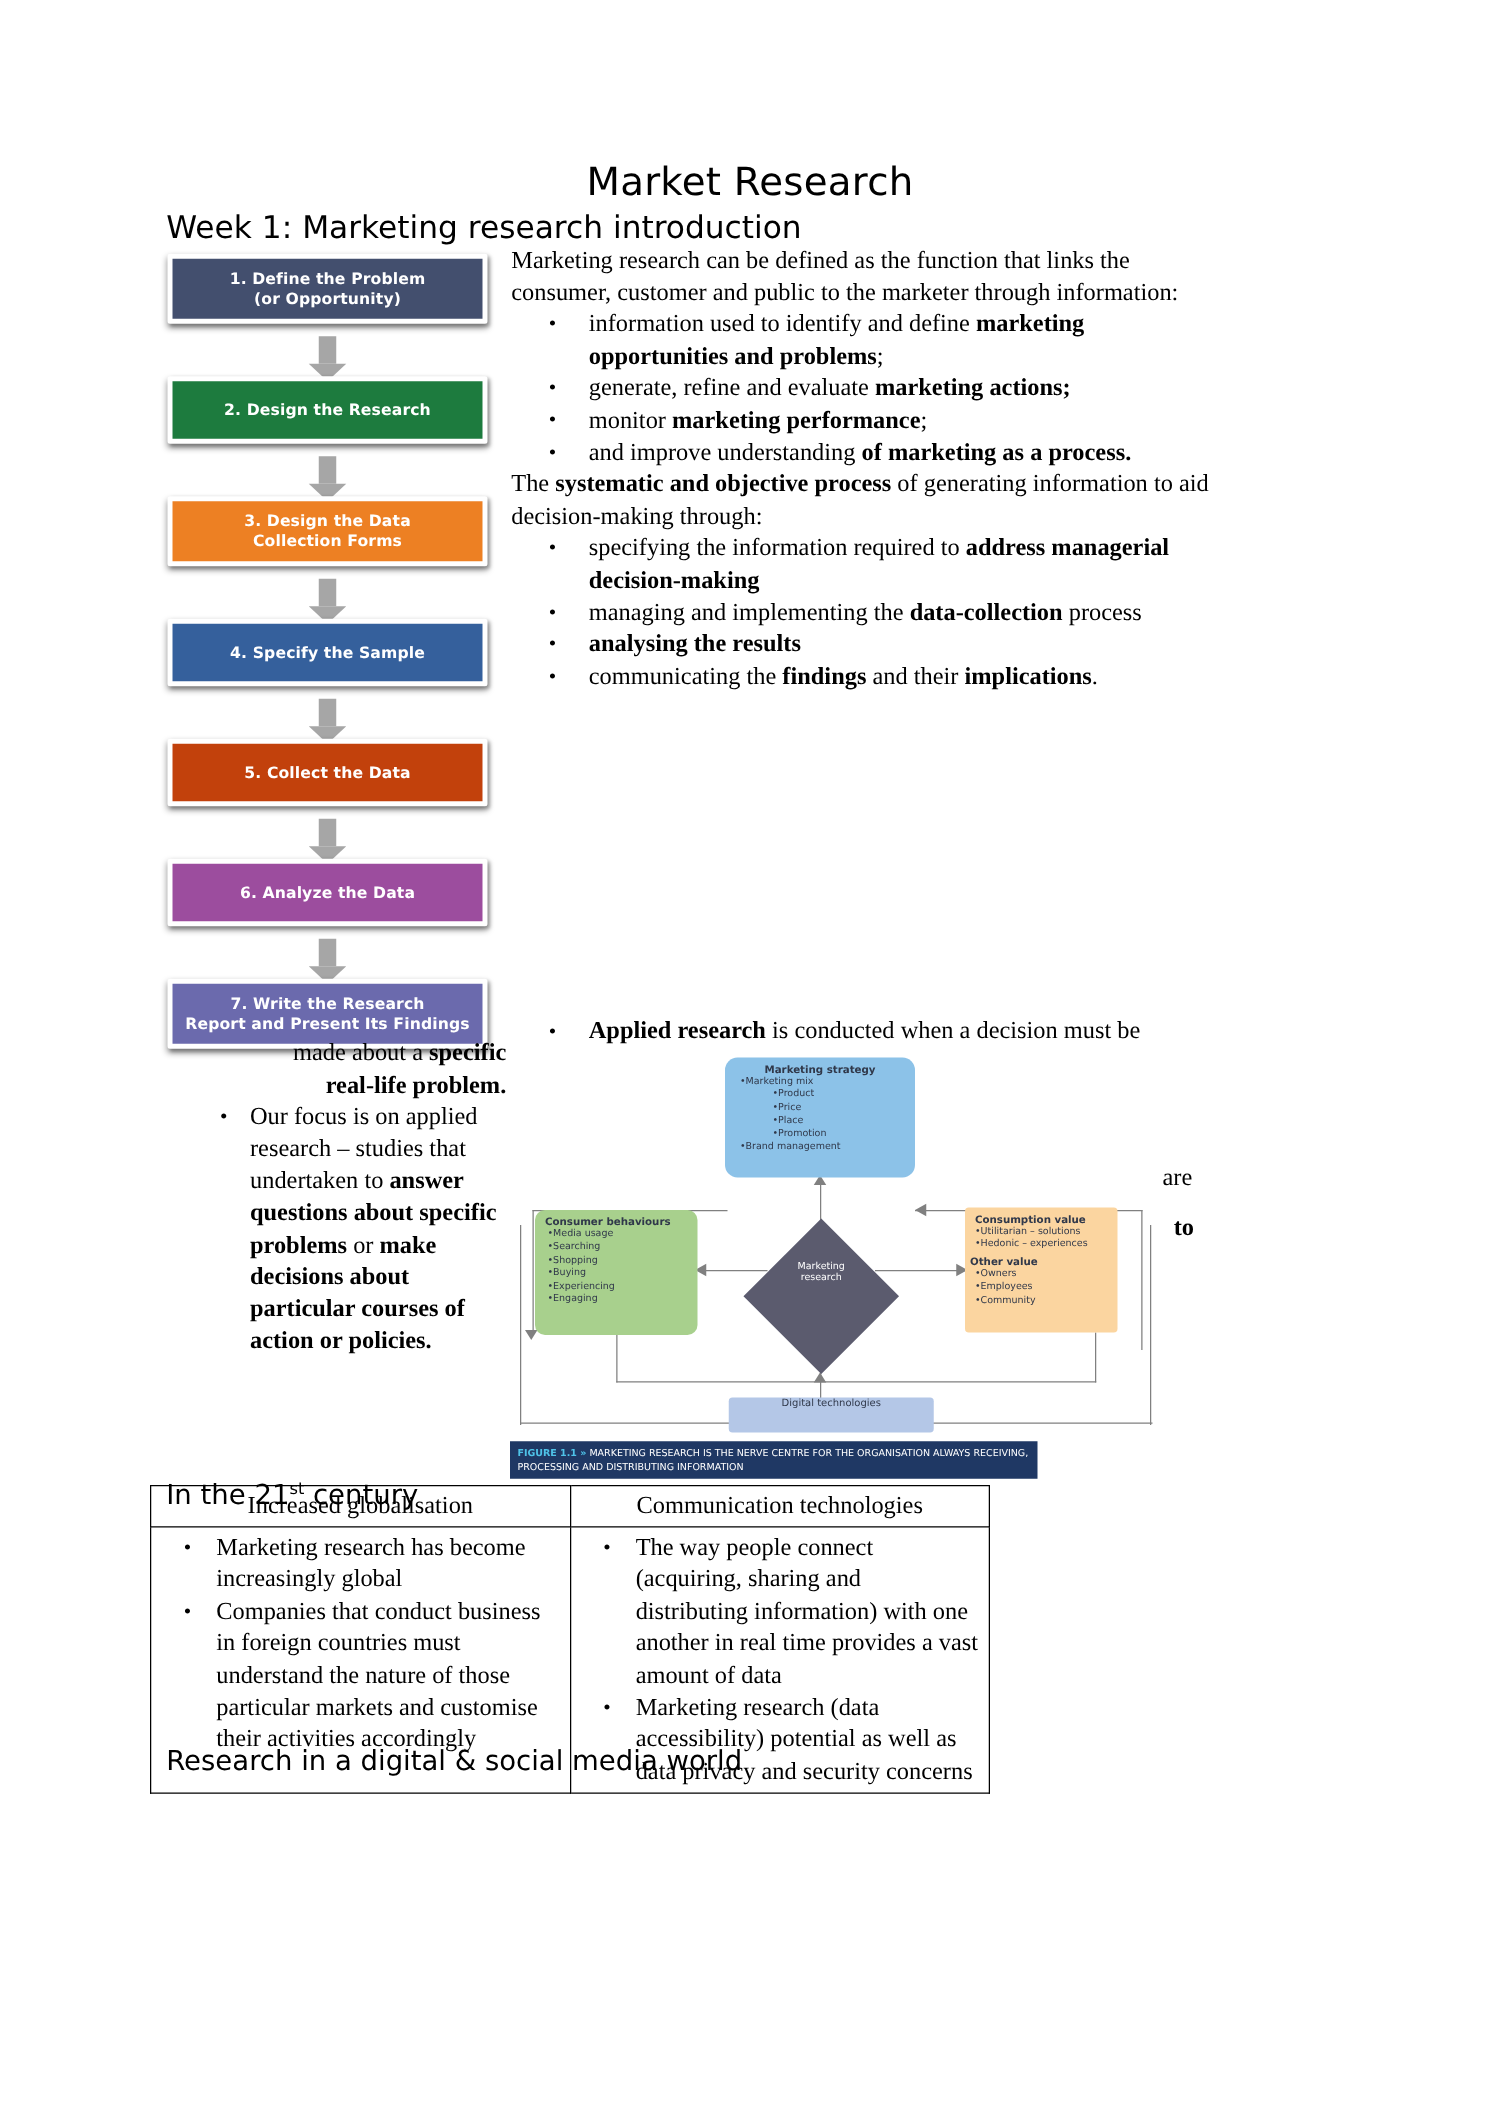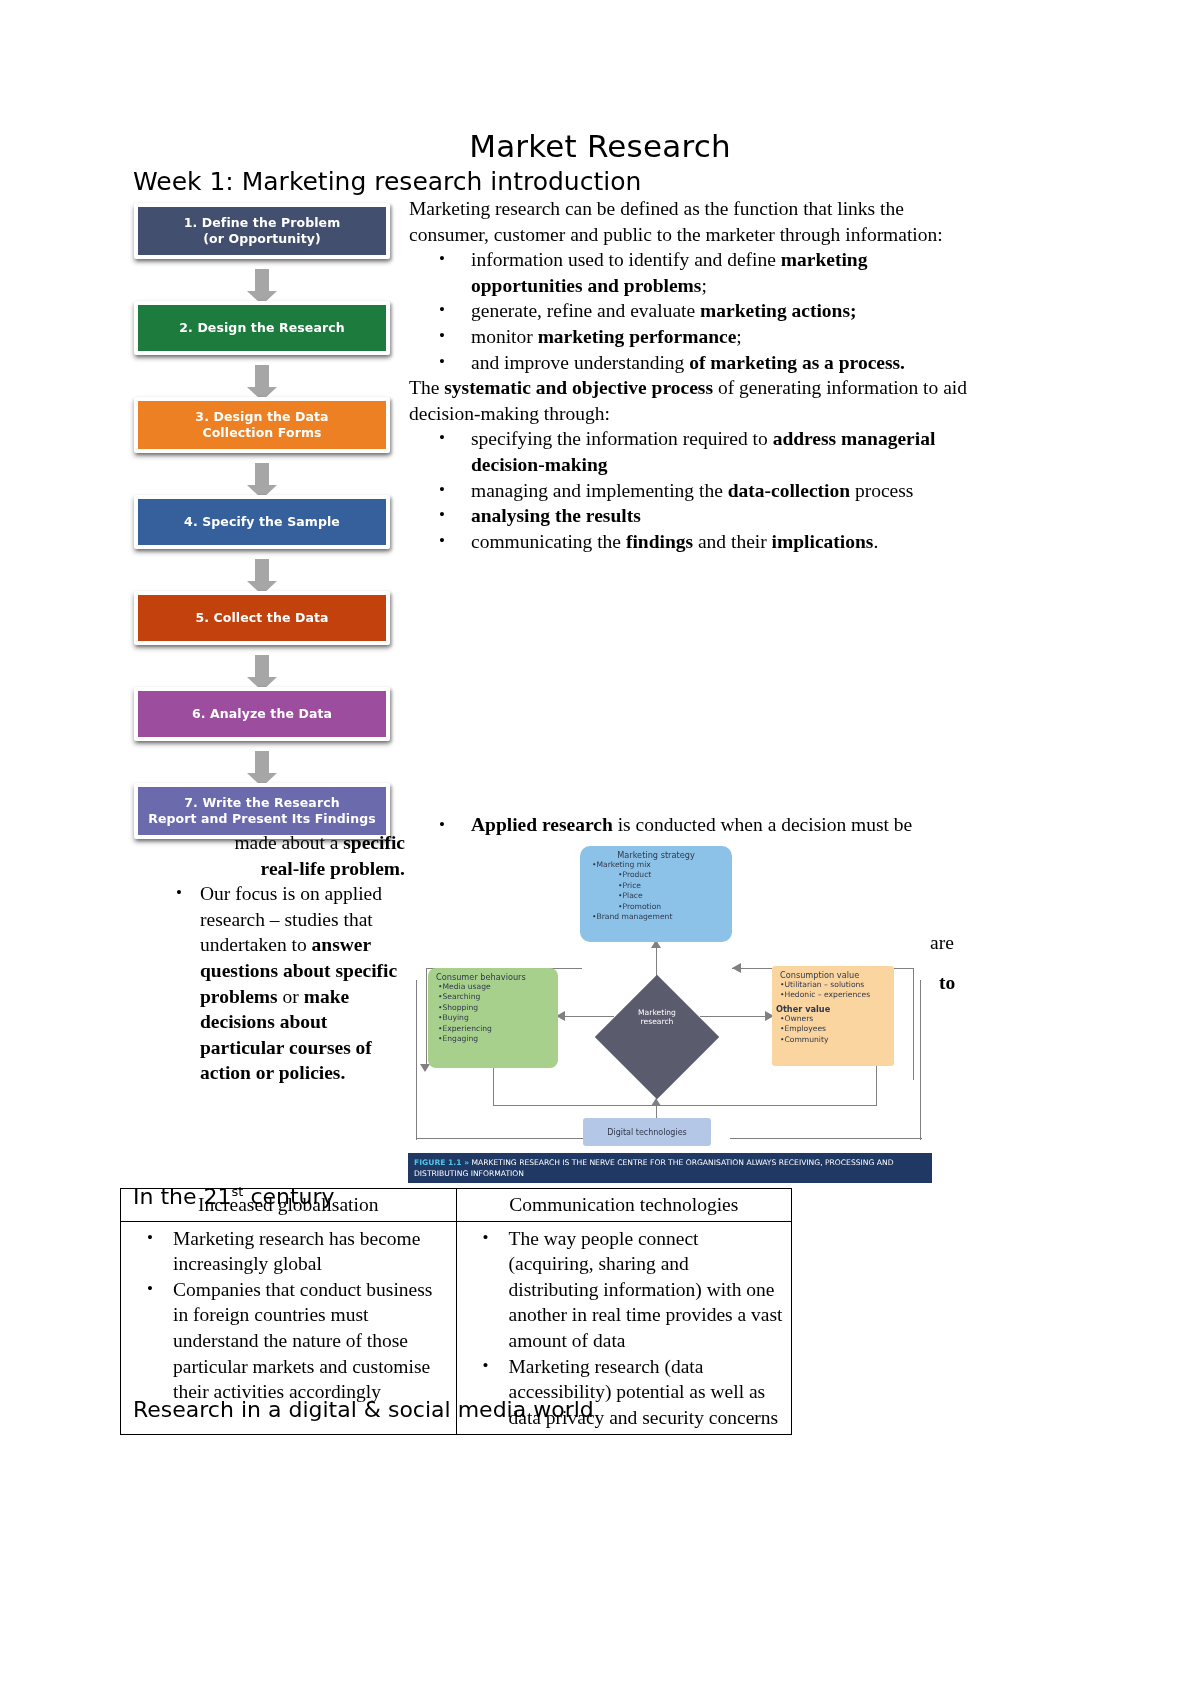--- a/index.html
+++ b/index.html
@@ -75,46 +75,46 @@
   .lcol li::before{content:"\2022";position:absolute;left:6px;top:-1px;font-size:17px;}
 
   .stray{position:absolute;font-size:19.5px;}
   .stray-are{left:930px;top:903px;margin-top:29px;}
   .stray-to{left:939px;top:972px;font-weight:bold;}
 
   
   .figure{position:absolute;left:408px;top:840px;width:524px;height:345px;}
   .fig-box{position:absolute;border-radius:10px;box-sizing:border-box;
      font-family:"DejaVu Sans","Liberation Sans",sans-serif;color:#30384a;}
-  .fig-box .fb-title{font-weight:normal;font-size:8.2px;text-align:center;padding-top:4px;line-height:10px;}
+  .fig-box .fb-title{font-weight:bold;font-size:8.2px;text-align:center;padding-top:4px;line-height:10px;}
   .fig-box ul{margin:0;padding:0;list-style:none;font-size:7.6px;line-height:10.4px;}
   .fig-box ul li{white-space:nowrap;}
   .fig-box ul li::before{content:"\2022 ";}
   .fb-strategy{left:172px;top:6px;width:152px;height:96px;background:#8cc2e8;}
   .fb-strategy ul{padding-left:12px;}
   .fb-strategy ul.indent{padding-left:38px;}
   .fb-consumer{left:20px;top:128px;width:130px;height:100px;background:#a8d08d;border-radius:8px;}
   .fb-consumer .fb-title{text-align:left;padding-left:8px;font-size:8.2px;}
   .fb-consumer ul{padding-left:10px;}
   .fb-value{left:364px;top:126px;width:122px;height:100px;background:#fbd5a0;border-radius:3px;}
   .fb-value .fb-title{text-align:left;padding-left:8px;font-size:8.2px;}
   .fb-value ul{padding-left:8px;}
   .fb-value .sub{font-weight:bold;font-size:8.2px;padding-left:4px;margin-top:3px;}
-  .fb-digital{left:175px;top:278px;width:128px;height:28px;background:#b4c7e7;border-radius:3px;
-     display:flex;align-items:center;justify-content:center;font-size:8px;}
+  .fb-digital{left:175px;top:278px;width:164px;height:28px;background:#b4c7e7;border-radius:3px;
+     display:flex;align-items:flex-start;justify-content:center;font-size:8px;}
   .diamond{
     position:absolute;left:205px;top:153px;width:88px;height:88px;background:#5b5b6e;
     transform:rotate(45deg);
   }
   .diamond-label{
     position:absolute;left:205px;top:168px;width:88px;text-align:center;color:#fff;
     font-family:"DejaVu Sans","Liberation Sans",sans-serif;font-size:7.6px;line-height:9.4px;
   }
   .fig-caption{
-    position:absolute;left:0px;top:313px;width:524px;height:30px;background:#1f3864;
+    position:absolute;left:0px;top:313px;width:422px;height:30px;background:#1f3864;
     color:#fff;font-family:"DejaVu Sans","Liberation Sans",sans-serif;
     font-size:7.6px;line-height:11px;padding:4px 6px;box-sizing:border-box;
   }
   .fig-caption .cap-key{color:#4fc3e8;font-weight:bold;}
   .ln{position:absolute;background:#808080;}
   .arr{position:absolute;width:0;height:0;}
 
   
   .tbl{position:absolute;left:120px;top:1188px;width:672px;border-collapse:collapse;}
   .tbl td,.tbl th{border:1.5px solid #000;vertical-align:top;padding:4px 8px;font-size:19.5px;line-height:25.6px;font-weight:normal;}

